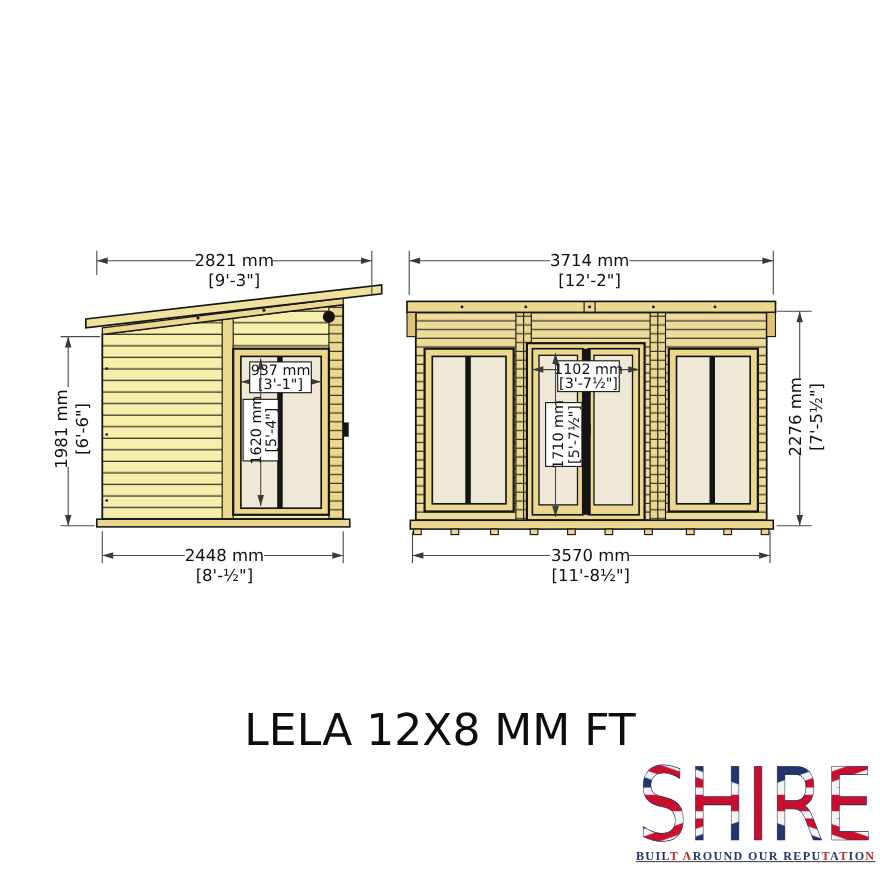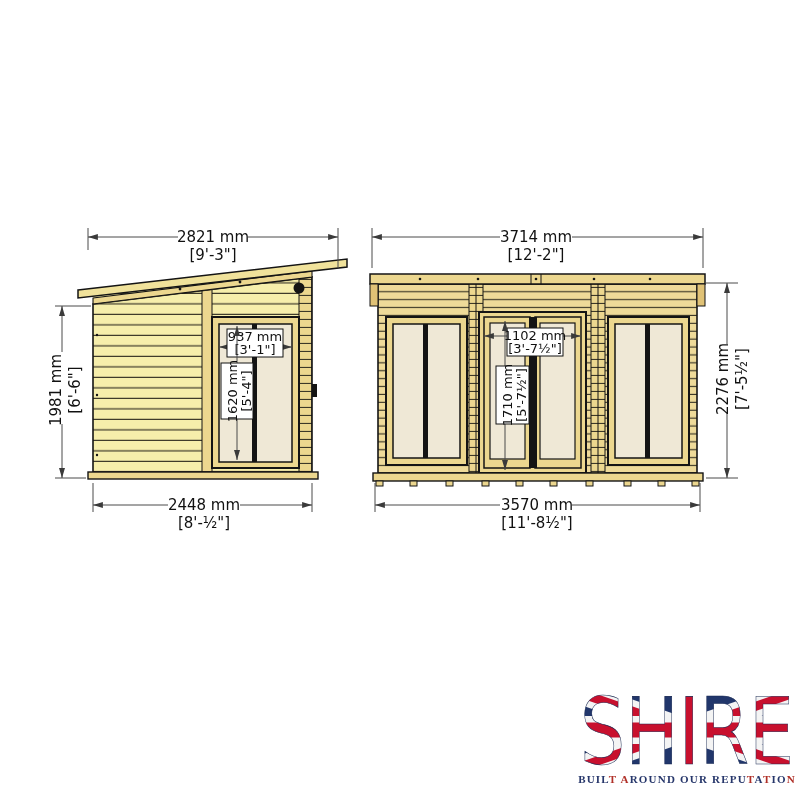--- a/index.html
+++ b/index.html
@@ -203,20 +203,21 @@
       <line x1="700" y1="483" x2="700" y2="512"></line>
       <line x1="500" y1="505" x2="375" y2="505" marker-end="url(#arw)"></line>
       <line x1="572" y1="505" x2="700" y2="505" marker-end="url(#arw)"></line>
     </g>
     <text class="dim" x="537" y="510" text-anchor="middle">3570 mm</text>
     <text class="dim" x="537" y="528" text-anchor="middle">[11'-8½"]</text>
   </g>
 </svg>
 
 
+<div class="title">LELA 12X8 MM FT</div>
 
 
 <div class="logo">
   <svg width="220" height="76" viewBox="0 0 220 76">
     <defs>
       <pattern id="flagp" width="220" height="76" patternUnits="userSpaceOnUse">
         <rect width="220" height="76" fill="#21366b"></rect>
         <line x1="0" y1="0" x2="220" y2="76" stroke="#f4f4f4" stroke-width="22"></line>
         <line x1="220" y1="0" x2="0" y2="76" stroke="#f4f4f4" stroke-width="22"></line>
         <line x1="0" y1="0" x2="220" y2="76" stroke="#c8102e" stroke-width="9"></line>

